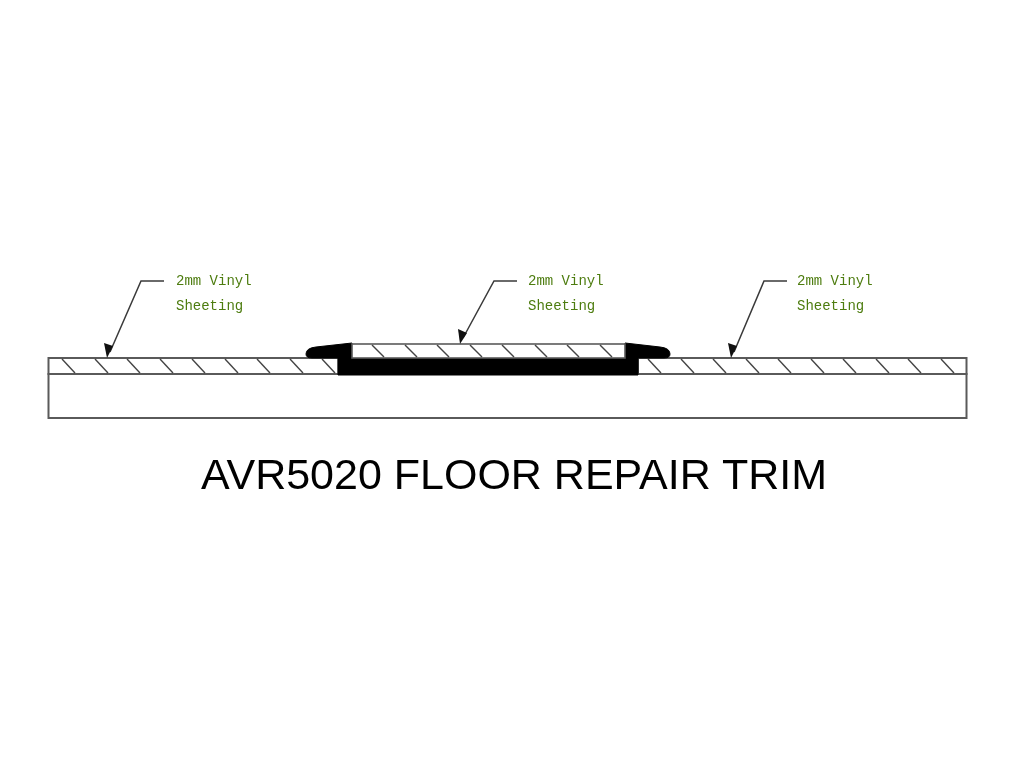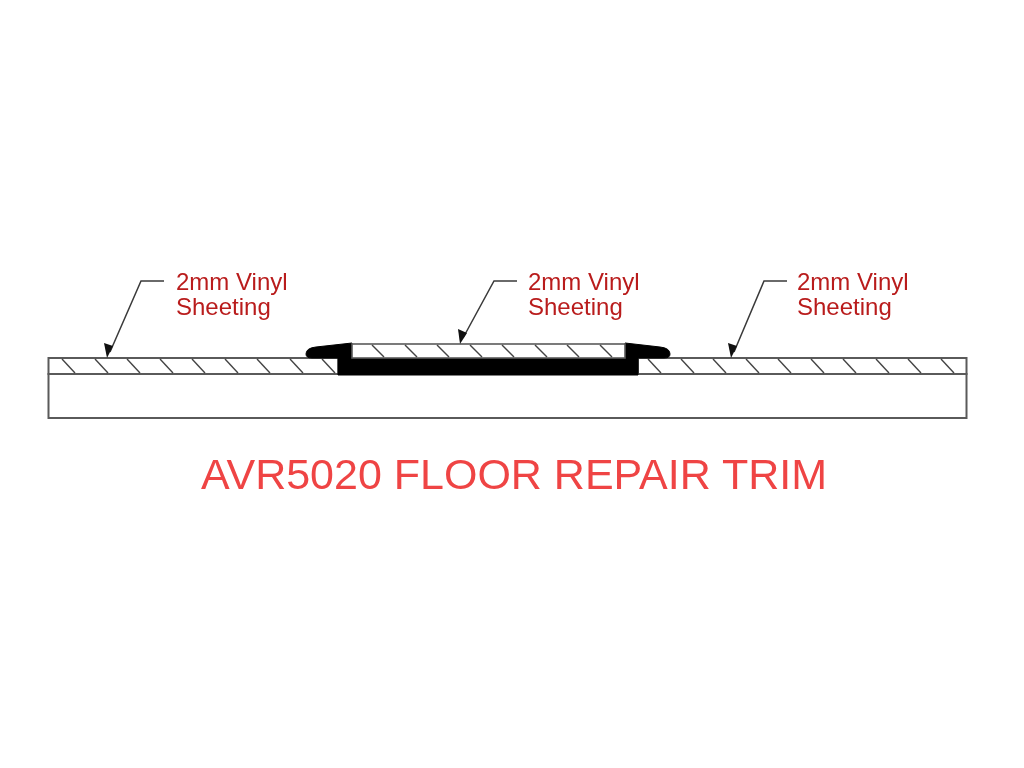--- a/index.html
+++ b/index.html
@@ -16,36 +16,36 @@
     }
     #drawing {
       position: absolute;
       left: 0;
       top: 0;
       width: 1024px;
       height: 768px;
     }
     .callout-text {
       position: absolute;
-      font-family: Liberation Sans, sans-serif;
-      font-size: 24px;
+      font-family: Liberation Mono, monospace;
+      font-size: 14px;
       line-height: 25px;
-      color: #b91c1c;
+      color: #4d7c0f;
       white-space: nowrap;
     }
     .title {
       position: absolute;
       left: 0;
       width: 1024px;
       top: 449px;
       text-align: center;
       font-family: "Liberation Sans", sans-serif;
       font-size: 43px;
       line-height: 50px;
-      color: #ef4444;
+      color: #000000;
       letter-spacing: 0px;
       padding-left: 4px;
       box-sizing: border-box;
       white-space: nowrap;
     }
   </style>
 </head>
 <body>
 
 <svg id="drawing" xmlns="http://www.w3.org/2000/svg" width="1024" height="768" viewBox="0 0 1024 768">

